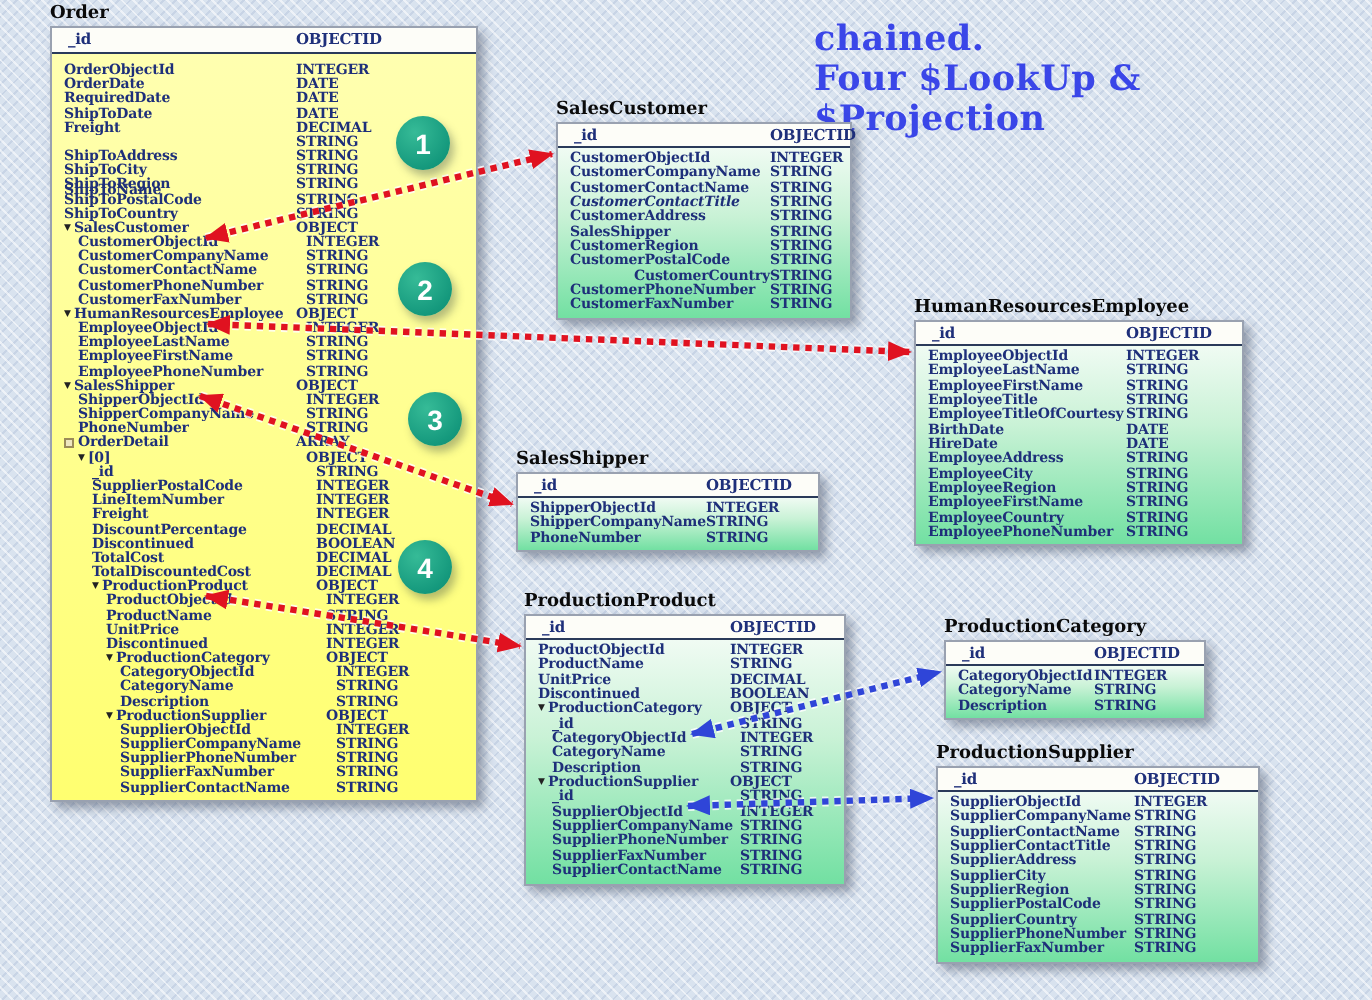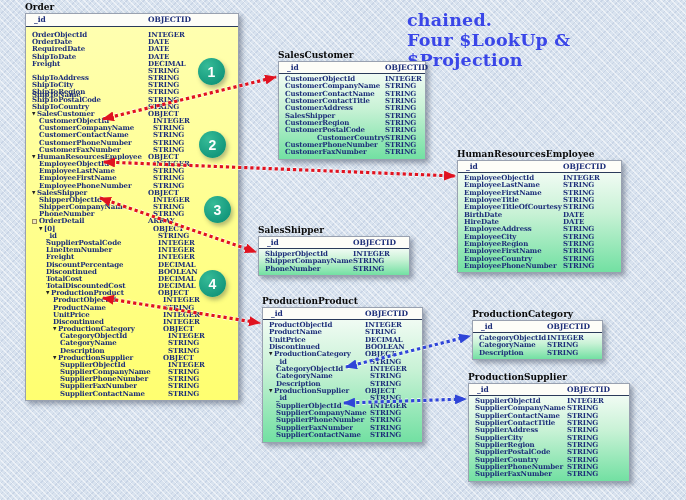--- a/index.html
+++ b/index.html
@@ -165,21 +165,21 @@
       </div>
     </div>
     <div class="tbl-wrap" style="left: 278px; top: 50px; width: 148px;">
       <div class="tbl-label">SalesCustomer</div>
       <div class="tbl tbl--green">
         <div class="tbl-head"><span class="hname">_id</span><span class="ftype" style="left: 106px;">OBJECTID</span></div>
         <div class="tbl-body">
           <div class="row"><span class="fname" style="margin-left: 6px;">CustomerObjectId</span><span class="ftype" style="left: 106px;">INTEGER</span></div>
           <div class="row"><span class="fname" style="margin-left: 6px;">CustomerCompanyName</span><span class="ftype" style="left: 106px;">STRING</span></div>
           <div class="row"><span class="fname" style="margin-left: 6px;">CustomerContactName</span><span class="ftype" style="left: 106px;">STRING</span></div>
-          <div class="row"><span class="fname" style="margin-left: 6px;">CustomerContactTitle</span><span class="ftype" style="left: 106px;">STRING</span></div>
+          <div class="row"><span class="fname" style="margin-left: 6px; font-style: italic;">CustomerContactTitle</span><span class="ftype" style="left: 106px;">STRING</span></div>
           <div class="row"><span class="fname" style="margin-left: 6px;">CustomerAddress</span><span class="ftype" style="left: 106px;">STRING</span></div>
           <div class="row"><span class="fname" style="margin-left: 6px;">SalesShipper</span><span class="ftype" style="left: 106px;">STRING</span></div>
           <div class="row"><span class="fname" style="margin-left: 6px;">CustomerRegion</span><span class="ftype" style="left: 106px;">STRING</span></div>
           <div class="row"><span class="fname" style="margin-left: 6px;">CustomerPostalCode</span><span class="ftype" style="left: 106px;">STRING</span></div>
           <div class="row"><span class="fname" style="margin-left: 6px; padding-left: 32px;">CustomerCountry</span><span class="ftype" style="left: 106px;">STRING</span></div>
           <div class="row"><span class="fname" style="margin-left: 6px;">CustomerPhoneNumber</span><span class="ftype" style="left: 106px;">STRING</span></div>
           <div class="row"><span class="fname" style="margin-left: 6px;">CustomerFaxNumber</span><span class="ftype" style="left: 106px;">STRING</span></div>
         </div>
       </div>
     </div>

